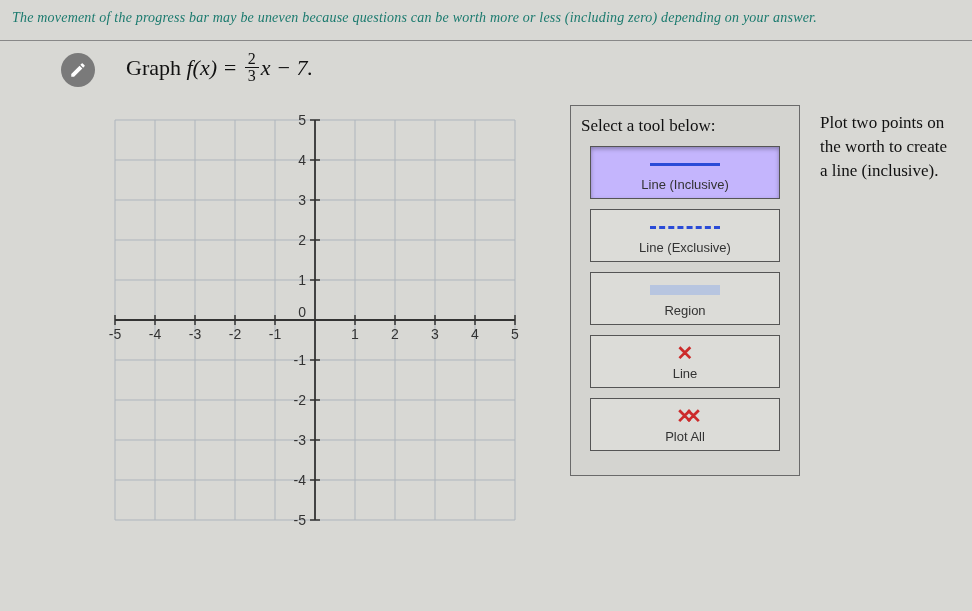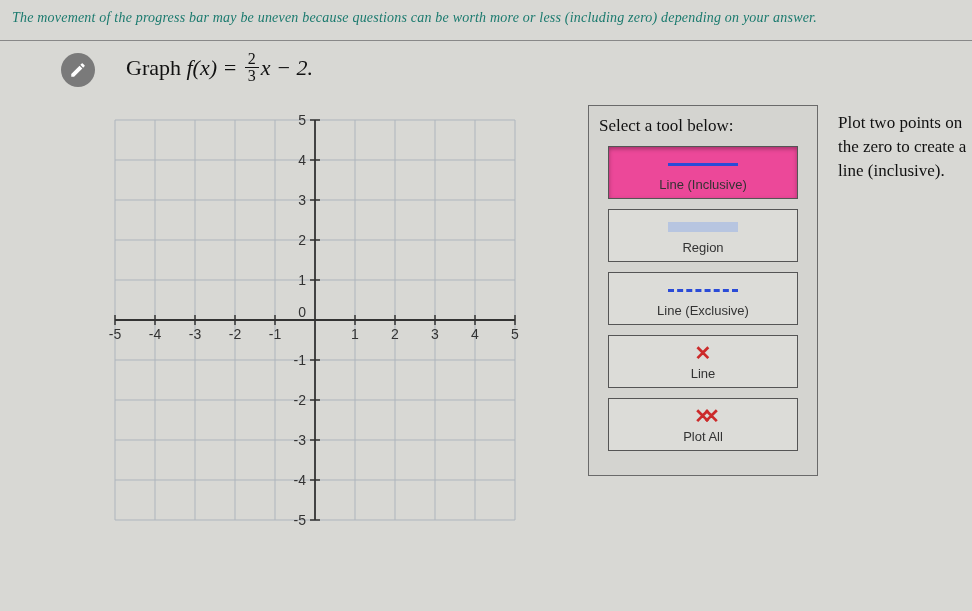--- a/index.html
+++ b/index.html
@@ -55,21 +55,20 @@
       height: 430px;
       position: relative;
       flex-shrink: 0;
     }
     .graph-wrap svg { width: 100%; height: 100%; }
     .tools-panel {
       border: 1.5px solid #6a6a6a;
       width: 230px;
       padding: 10px 10px 14px 10px;
       background: #d4d4d0;
-      margin-left: 18px;
     }
     .tools-title {
       font-family: 'Times New Roman', serif;
       font-size: 17px;
       color: #111;
       margin-bottom: 10px;
     }
     .tool-btn {
       width: 190px;
       margin: 0 auto 10px auto;
@@ -79,21 +78,21 @@
       justify-content: center;
       border: 1.5px solid #555;
       background: #dcdcd8;
       cursor: pointer;
       padding: 8px 0 6px 0;
       font-family: Arial, sans-serif;
       font-size: 13px;
       color: #333;
     }
     .tool-btn.selected {
-      background: #ec4899;
+      background: #c4b5fd;
       box-shadow: inset 0 2px 4px rgba(0,0,0,0.3);
     }
     .tool-swatch { height: 18px; width: 90px; margin-bottom: 4px; display:flex; align-items:center; justify-content:center;}
     .line-inc { border-top: 3px solid #2a4bd7; width: 70px; }
     .line-exc { border-top: 3px dashed #2a4bd7; width: 70px; }
     .region-sw { background: #9fb6e6; opacity: 0.6; height: 10px; width: 70px; }
     .erase-x { color: #cc2a2a; font-size: 20px; font-weight: bold; line-height:1;}
     .erase-all-x { color: #cc2a2a; font-size: 20px; font-weight: bold; line-height:1; letter-spacing:-8px;}
     .hint-panel {
       width: 132px;
@@ -109,21 +108,21 @@
 
 <div class="instruction-bar">The movement of the progress bar may be uneven because questions can be worth more or less (including zero) depending on your answer.</div>
 
 <div class="question-row">
   <div class="pencil-icon">
     <svg viewBox="0 0 24 24" width="18" height="18">
         <path d="M3 17.25V21h3.75L17.81 9.94l-3.75-3.75L3 17.25zM20.71 7.04a1 1 0 0 0 0-1.41l-2.34-2.34a1 1 0 0 0-1.41 0l-1.83 1.83 3.75 3.75 1.83-1.83z"></path>
       </svg>
   </div>
   <div class="question-text">
-    <span>Graph </span><i><span>f(x) = </span></i><span class="frac"><span class="num">2</span><span class="den">3</span></span><i><span>x − 2.</span></i>
+    <span>Graph </span><i><span>f(x) = </span></i><span class="frac"><span class="num">2</span><span class="den">3</span></span><i><span>x − 7.</span></i>
   </div>
 </div>
 
 <div class="content-area">
 
   <div class="graph-wrap">
     <svg viewBox="0 0 470 430">
 
       <g stroke="#aeb5bd" stroke-width="1">
 
@@ -209,42 +208,42 @@
 
     <div class="tool-btn selected">
       <div class="tool-swatch">
           <div class="line-inc"></div>
         </div>
       <span>Line (Inclusive)</span>
     </div>
 
     <div class="tool-btn">
       <div class="tool-swatch">
+          <div class="line-exc"></div>
+        </div>
+      <span>Line (Exclusive)</span>
+    </div>
+
+    <div class="tool-btn">
+      <div class="tool-swatch">
           <div class="region-sw"></div>
         </div>
       <span>Region</span>
     </div>
 
     <div class="tool-btn">
       <div class="tool-swatch">
-          <div class="line-exc"></div>
-        </div>
-      <span>Line (Exclusive)</span>
-    </div>
-
-    <div class="tool-btn">
-      <div class="tool-swatch">
           <span class="erase-x">✕</span>
         </div>
       <span>Line</span>
     </div>
 
     <div class="tool-btn">
       <div class="tool-swatch">
           <span class="erase-all-x">✕✕</span>
         </div>
       <span>Plot All</span>
     </div>
   </div>
 
-  <div class="hint-panel">Plot two points on the zero to create a line (inclusive).</div>
+  <div class="hint-panel">Plot two points on the worth to create a line (inclusive).</div>
 
 </div>
 
 </body></html>

